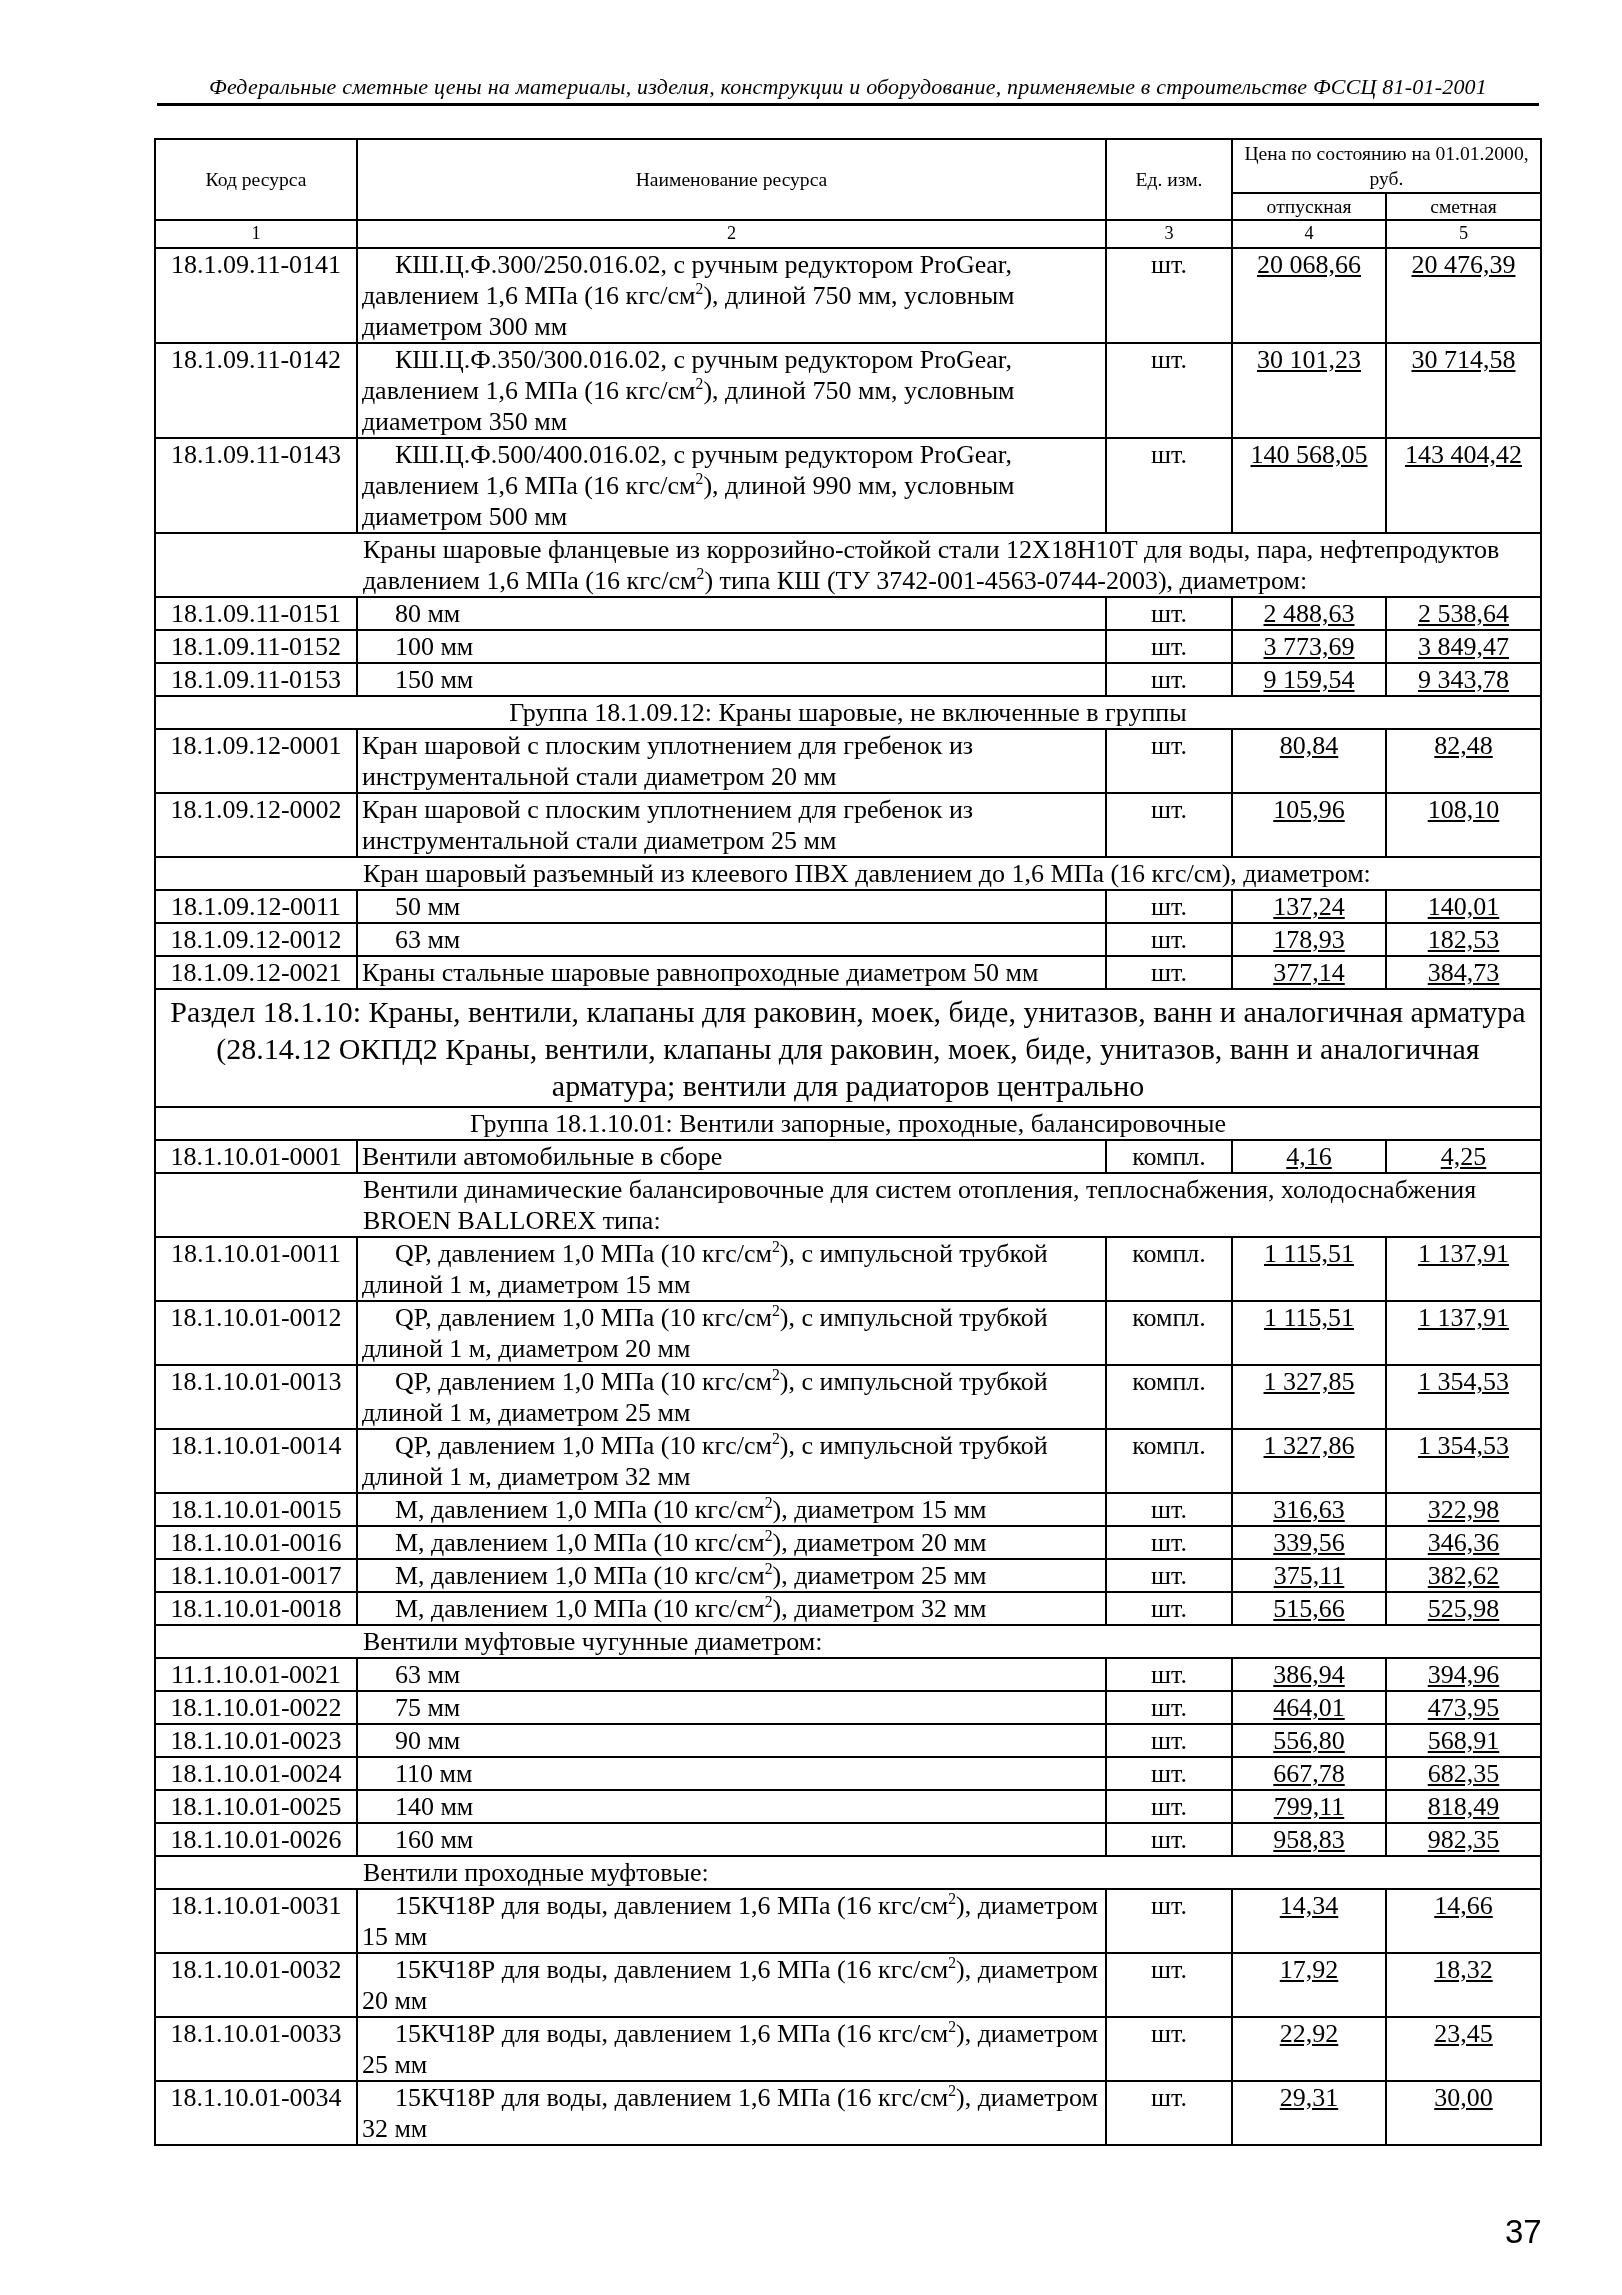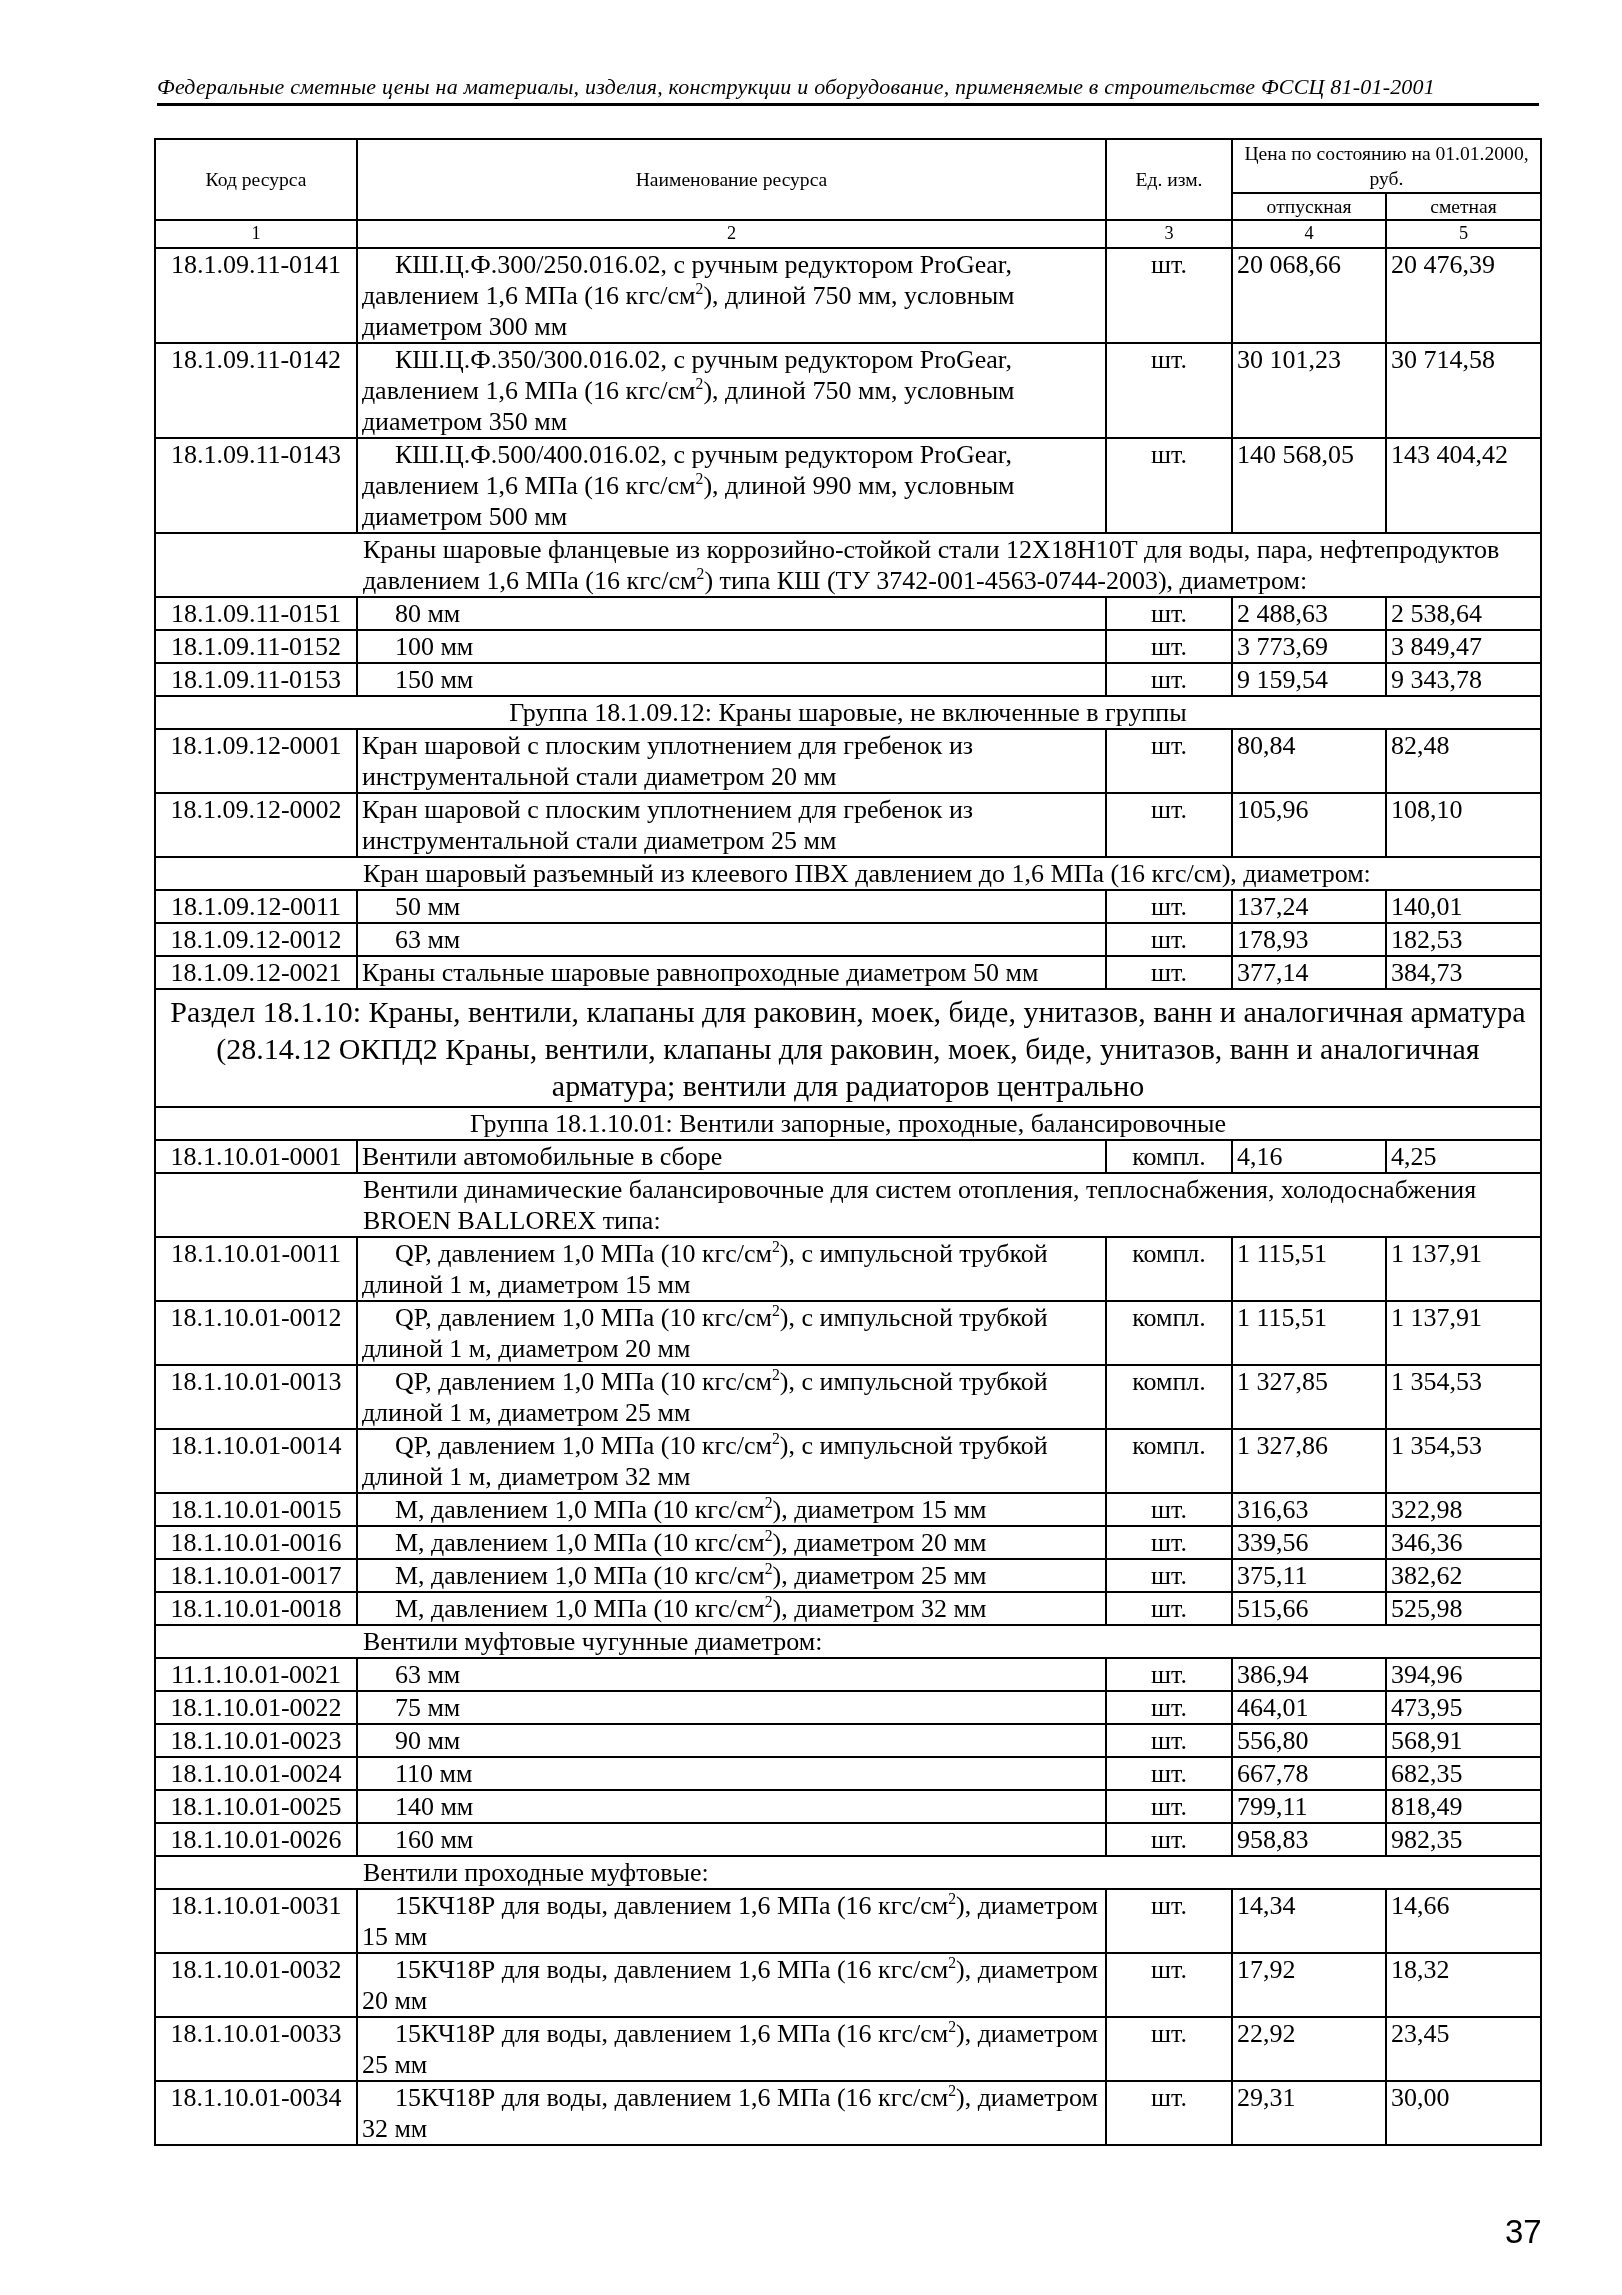--- a/index.html
+++ b/index.html
@@ -1,30 +1,30 @@
 <!DOCTYPE html>
 <html style="font-size:10.5px"><head>
 <meta charset="utf-8">
 <style>
   html, body { margin: 0; padding: 0; background: #ffffff; }
   body { width: 1623px; height: 2295px; position: relative; overflow: hidden;
          font-family: "Liberation Serif", "DejaVu Serif", serif; color: #000; }
   .running-header { position: absolute; left: 157px; top: 73px; width: 1382px;
-         font-style: italic; font-size: 22px; line-height: 27.5px;
+         text-align: center; font-style: italic; font-size: 22px; line-height: 27.5px;
          letter-spacing: 0.2px; }
   .running-rule { position: absolute; left: 157px; top: 103px; width: 1382px; height: 2.6px; background: #000; }
   table.price { position: absolute; left: 154px; top: 138px; width: 1386px;
          border-collapse: collapse; table-layout: fixed; font-size: 26px; line-height: 31px; }
   table.price td, table.price th { border: 2px solid #000; padding: 0 3.9px; vertical-align: top; font-weight: normal; }
   table.price th { font-size: 19.6px; line-height: 25px; text-align: center; vertical-align: middle; }
   table.price tr.colnum td { font-size: 18.3px; line-height: 23.6px; text-align: center; padding: 1.3px 0; border-width: 1.3px 2px 2.6px 2px; }
   th.sub { font-size: 19.6px; line-height: 25px; }
   td.code { text-align: center; white-space: nowrap; padding: 0 1.3px; }
   td.unit { text-align: center; }
-  td.num  { text-align: left; white-space: nowrap; padding-right: 5.2px; }
+  td.num  { text-align: center; white-space: nowrap; padding-right: 5.2px; text-decoration: underline; }
   td.name .indent { display: inline-block; width: 33px; }
   td.subhead { text-align: left; }
   td.group  { text-align: center; font-weight: bold; }
   td.section { text-align: center; font-weight: bold; font-size: 30px; line-height: 37px; margin-left: 32px; }
   sup { font-size: 15.7px; line-height: 0; vertical-align: 10.5px; }
   .page-number { position: absolute; left: 1505px; top: 2213px; font-family: "Liberation Sans", "DejaVu Sans", sans-serif; font-size: 33px; }
 </style>
 </head>
 <body>
 

